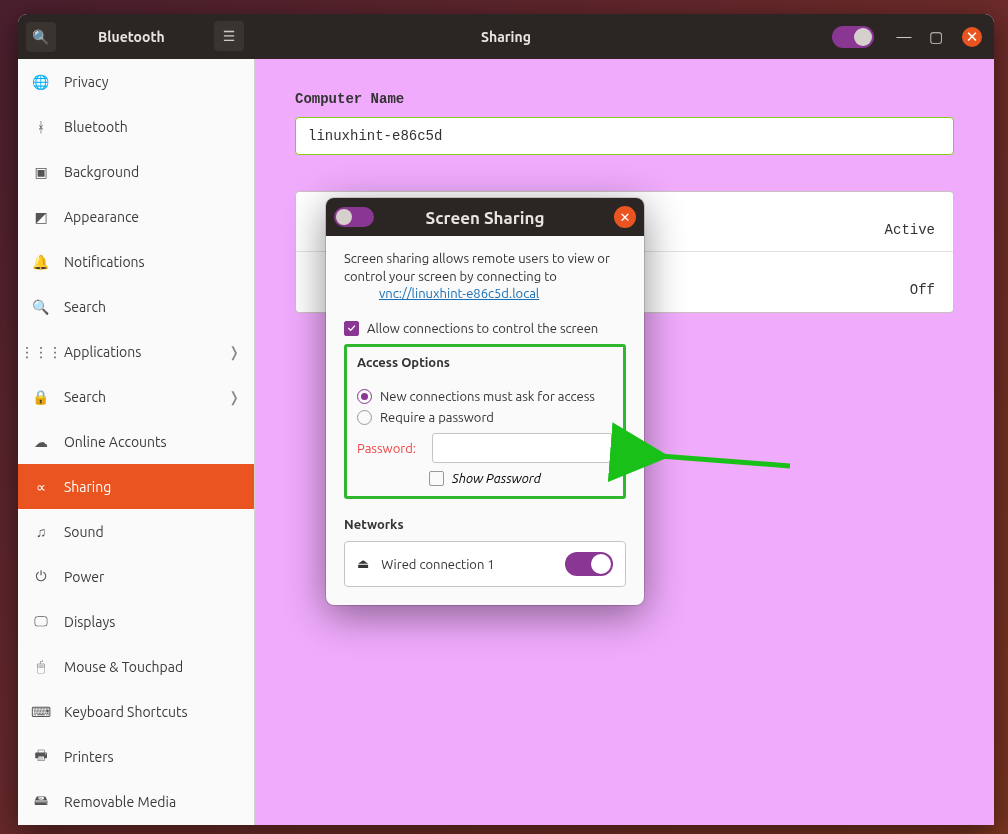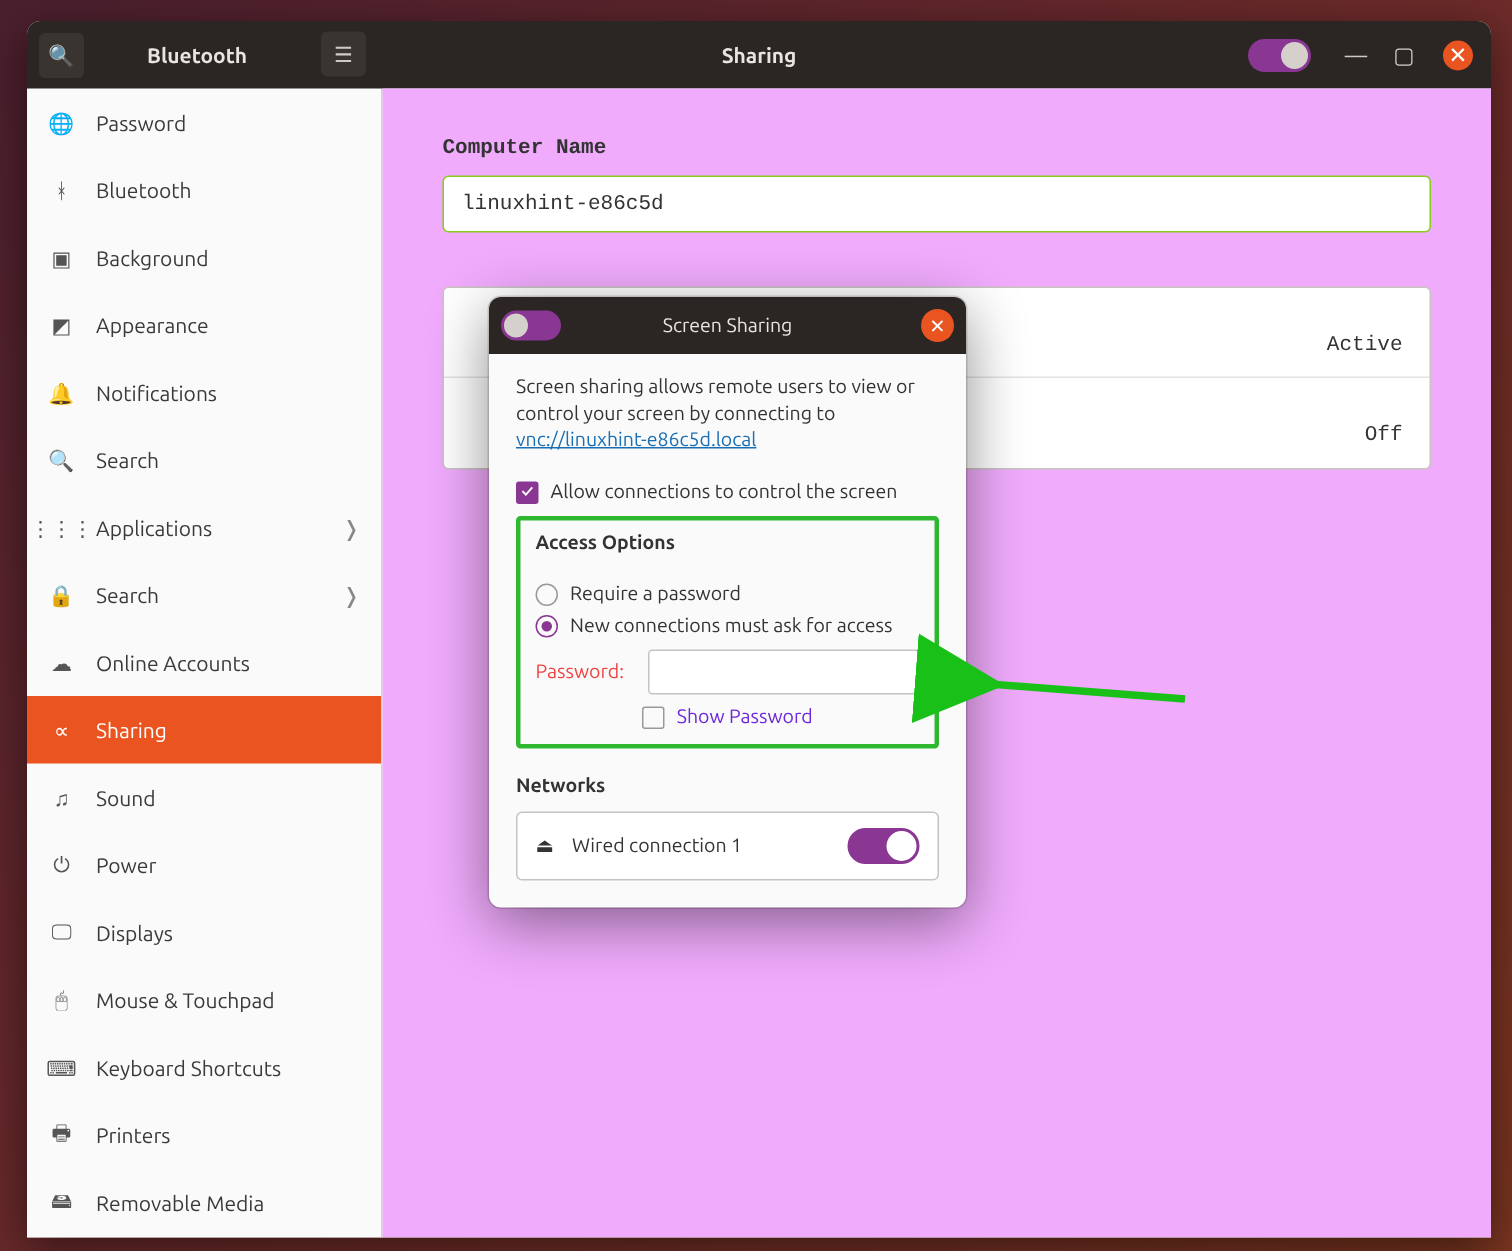--- a/index.html
+++ b/index.html
@@ -132,40 +132,40 @@
 }
 .dlg-titlebar{
   height:38px;background:#2b2623;display:flex;align-items:center;
   position:relative;color:#e9e4e0;
 }
 .dlg-toggle{
   margin-left:8px;width:40px;height:20px;border-radius:10px;background:#8a3693;
   display:flex;align-items:center;
 }
 .dlg-toggle .knob{width:16px;height:16px;border-radius:50%;background:#d6d0cc;margin-left:2px;}
-.dlg-title{position:absolute;left:50%;transform:translateX(-50%);font-weight:400;font-size:13px;}
+.dlg-title{position:absolute;left:50%;transform:translateX(-50%);font-weight:700;font-size:17px;}
 .dlg-close{
   position:absolute;right:8px;width:22px;height:22px;border-radius:50%;
   background:#e95420;color:#fff;display:flex;align-items:center;justify-content:center;font-size:13px;
 }
 .dlg-body{padding:14px 18px 18px;font-size:13px;color:#333;}
 .desc{line-height:1.35;margin-bottom:8px;}
-.desc a{color:#1a6fb4;text-decoration:underline;}
+.desc a{color:#1a6fb4;text-decoration:underline;margin-left:35px;}
 .chk-row{display:flex;align-items:center;gap:8px;margin:18px 0 8px;}
 .chk{width:15px;height:15px;border:1px solid #999;border-radius:2px;display:flex;align-items:center;justify-content:center;}
 .chk.checked{background:#8a3693;border-color:#8a3693;color:#fff;font-size:11px;font-weight:700;}
 .hl-box{border:3px solid #2fb82f;border-radius:3px;padding:8px 10px 10px;margin-top:6px;}
 .sect-title{font-weight:700;margin-bottom:20px;}
 .radio-row{display:flex;align-items:center;gap:8px;margin:6px 0;}
 .radio{width:15px;height:15px;border:1px solid #999;border-radius:50%;display:flex;align-items:center;justify-content:center;}
 .radio.sel{border-color:#8a3693;}
 .radio.sel::after{content:"";width:7px;height:7px;border-radius:50%;background:#8a3693;}
 .pwd-row{display:flex;align-items:center;gap:16px;margin-top:8px;color:#ef4444;text-align:center;}
 .pwd-input{flex:1;height:30px;border:1px solid #c8c3bf;border-radius:3px;background:#fff;}
-.show-row{display:flex;align-items:center;justify-content:center;gap:8px;margin-top:8px;color:#6d28d9;}
+.show-row{display:flex;align-items:center;justify-content:center;gap:8px;margin-top:8px;color:#000000;font-style:italic;}
 .net-title{font-weight:700;margin:18px 0 10px;}
 .net-box{background:#fff;border:1px solid #c8c3bf;border-radius:4px;padding:10px 12px;display:flex;align-items:center;gap:12px;}
 .net-toggle{margin-left:auto;width:48px;height:24px;border-radius:12px;background:#8a3693;display:flex;align-items:center;}
 .net-toggle .knob{width:20px;height:20px;border-radius:50%;background:#fff;margin-left:26px;}
 
 .arrow{
   position:absolute;
   left:650px;top:446px;
   width:150px;height:40px;
   pointer-events:none;
@@ -190,21 +190,21 @@
           <div class="knob"></div>
         </div>
       <div class="tb-min">—</div>
       <div class="tb-max">▢</div>
       <div class="tb-close">✕</div>
     </div>
     <div class="body-area">
       <div class="sidebar" id="sidebar">
           <div class="sb-item">
             <span class="icon">🌐</span>
-            <span>Password</span>
+            <span>Privacy</span>
           </div>
           <div class="sb-item">
             <span class="icon">ᚼ</span>
             <span>Bluetooth</span>
           </div>
           <div class="sb-item">
             <span class="icon">▣</span>
             <span>Background</span>
           </div>
           <div class="sb-item">
@@ -300,26 +300,26 @@
         <span>Screen sharing allows remote users to view or control your screen by connecting to </span><a href="#">vnc://linuxhint-e86c5d.local</a>
       </div>
       <div class="chk-row">
         <div class="chk checked">✓</div>
         <span>Allow connections to control the screen</span>
       </div>
 
       <div class="hl-box">
         <div class="sect-title">Access Options</div>
         <div class="radio-row">
+          <div class="radio sel"></div>
+          <span>New connections must ask for access</span>
+        </div>
+        <div class="radio-row">
           <div class="radio"></div>
           <span>Require a password</span>
-        </div>
-        <div class="radio-row">
-          <div class="radio sel"></div>
-          <span>New connections must ask for access</span>
         </div>
         <div class="pwd-row">
           <span>Password:</span>
           <div class="pwd-input"></div>
         </div>
         <div class="show-row">
           <div class="chk"></div>
           <span>Show Password</span>
         </div>
       </div>

